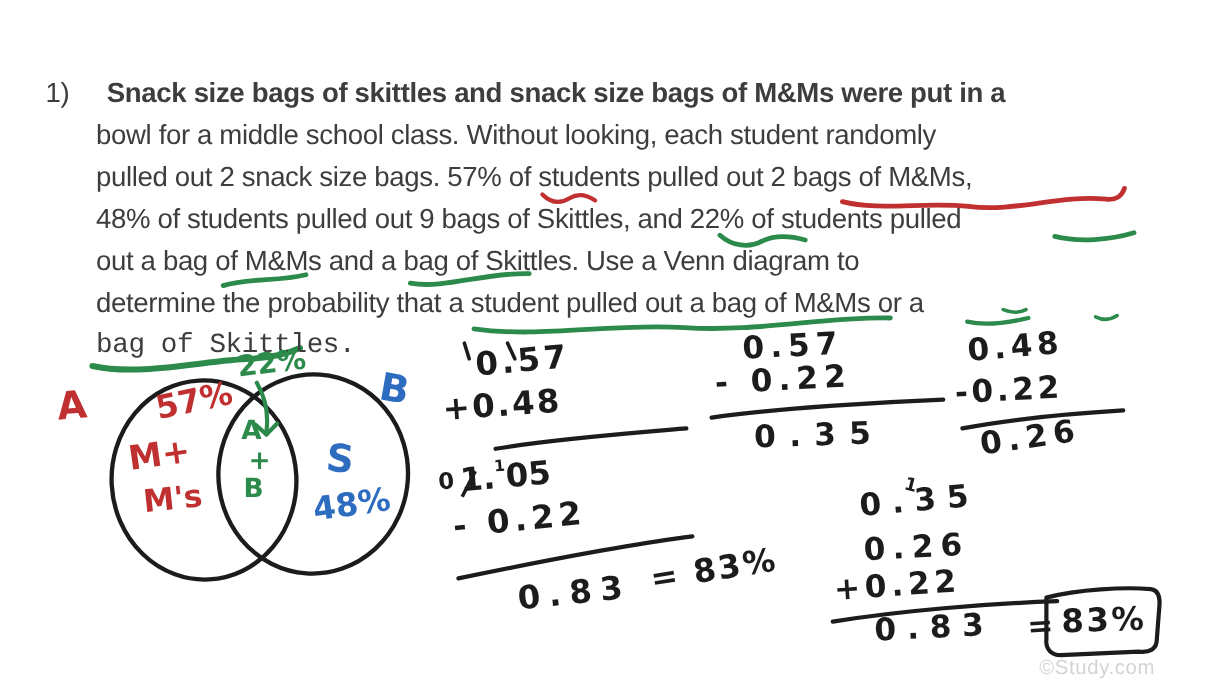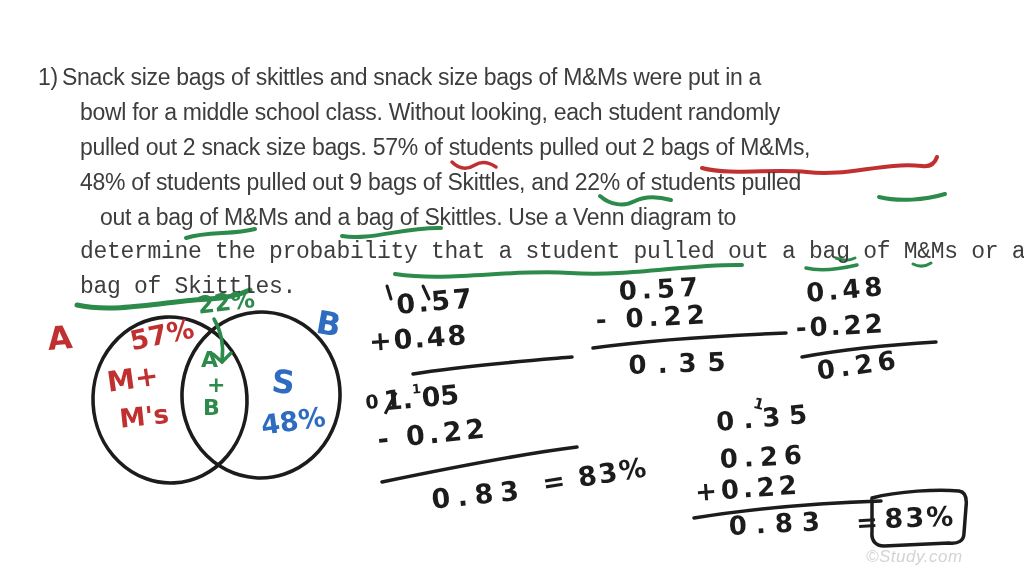--- a/index.html
+++ b/index.html
@@ -69,26 +69,26 @@
       <path class="stroke-ink" stroke-width="3" d="M391,299 l-4,-13"></path>
       <path class="stroke-ink" stroke-width="3" d="M423,286 l6,13"></path>
     </g>
     <g>
       <path class="stroke-ink" stroke-width="3.5" d="M872,498 C898,491 938,489 959,491 C966,492 967,499 966,507 L964,533 C964,541 958,544 949,543 L884,546 C876,546 871,541 872,532 Z"></path>
     </g>
   </svg>
 
   <div>
     <span class="problem-line" style="left:38px;top:64px;">1)</span>
-    <span class="problem-line" style="left:62px;top:64px;">Snack size bags of skittles and snack size bags of M&amp;Ms were put in a</span>
+    <span class="problem-line" style="left:89px;top:64px;font-weight:bold;">Snack size bags of skittles and snack size bags of M&amp;Ms were put in a</span>
     <span class="problem-line" style="left:80px;top:99px;">bowl for a middle school class. Without looking, each student randomly</span>
     <span class="problem-line" style="left:80px;top:134px;">pulled out 2 snack size bags. 57% of students pulled out 2 bags of M&amp;Ms,</span>
     <span class="problem-line" style="left:80px;top:169px;">48% of students pulled out 9 bags of Skittles, and 22% of students pulled</span>
-    <span class="problem-line" style="left:80px;top:204px;margin-left:20px;">out a bag of M&amp;Ms and a bag of Skittles. Use a Venn diagram to</span>
-    <span class="problem-line" style="left:80px;top:239px;font-family:Liberation Mono, monospace;">determine the probability that a student pulled out a bag of M&amp;Ms or a</span>
+    <span class="problem-line" style="left:80px;top:204px;">out a bag of M&amp;Ms and a bag of Skittles. Use a Venn diagram to</span>
+    <span class="problem-line" style="left:80px;top:239px;">determine the probability that a student pulled out a bag of M&amp;Ms or a</span>
     <span class="problem-line" style="left:80px;top:274px;font-family:Liberation Mono, monospace;">bag of Skittles.</span>
   </div>
 
   <div>
     <span class="hw red" style="left:46px;top:320px;font-size:32px;transform:rotate(-5deg);">A</span>
     <span class="hw blue" style="left:320px;top:303px;font-size:32px;transform:rotate(10deg);">B</span>
     <span class="hw red" style="left:127px;top:326px;font-size:27px;transform:rotate(-12deg);">57%</span>
     <span class="hw red" style="left:105px;top:366px;font-size:28px;transform:rotate(-8deg);">M+</span>
     <span class="hw red" style="left:118px;top:404px;font-size:26px;transform:rotate(-6deg);">M's</span>
     <span class="hw green" style="left:196px;top:292px;font-size:24px;transform:rotate(-7deg);">22%</span>
@@ -123,14 +123,14 @@
   <div>
     <span class="hw" style="left:756px;top:394px;font-size:15px;transform:rotate(14deg);">1</span>
     <span class="hw" style="left:715px;top:407px;font-size:26px;letter-spacing:9px;transform:rotate(-5deg);">0.35</span>
     <span class="hw" style="left:719px;top:444px;font-size:26px;letter-spacing:6px;transform:rotate(-3deg);">0.26</span>
     <span class="hw" style="left:694px;top:477px;font-size:26px;letter-spacing:4px;transform:rotate(-4deg);">+0.22</span>
     <span class="hw" style="left:728px;top:511px;font-size:26px;letter-spacing:9px;transform:rotate(-3deg);">0.83</span>
     <span class="hw" style="left:855px;top:508px;font-size:26px;transform:rotate(-4deg);">=</span>
     <span class="hw" style="left:884px;top:503px;font-size:27px;letter-spacing:2px;transform:rotate(-2deg);">83%</span>
   </div>
 
-  <span class="watermark" style="left:866px;top:547px;font-style:italic;">©Study.com</span>
+  <span class="watermark" style="left:866px;top:547px;">©Study.com</span>
 </div>
 
 </body></html>

